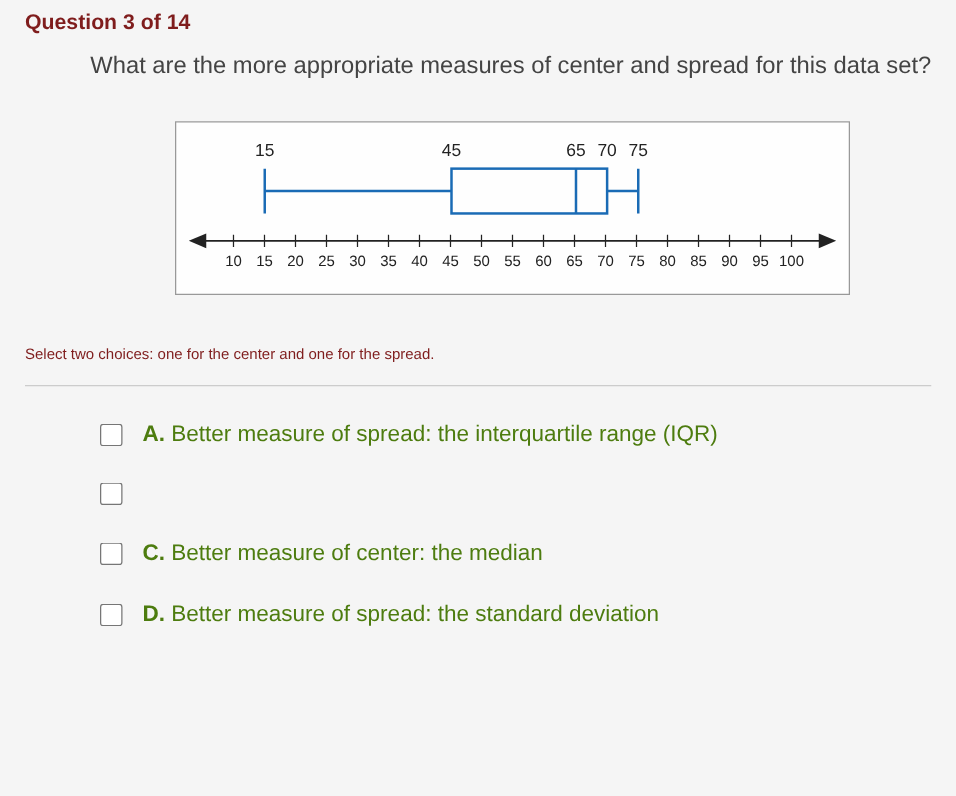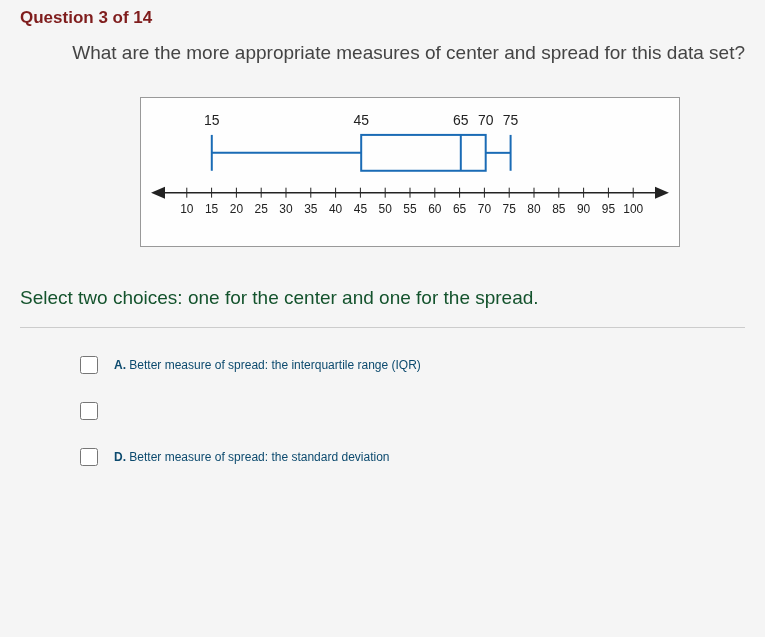--- a/index.html
+++ b/index.html
@@ -26,30 +26,30 @@
       color: #444;
       line-height: 1.4;
       margin-bottom: 30px;
       text-align: right;
     }
     .boxplot-container {
       border: 1px solid #999;
       background: #fefefe;
       width: 540px;
       margin: 0 auto 40px 120px;
-      padding: 15px 10px 20px 10px;
+      padding: 15px 10px 8px 10px;
       position: relative;
     }
     .boxplot-svg {
       width: 100%;
       height: auto;
     }
     .instruction {
-      font-size: 19px;
-      color: #14532d;
+      font-size: 12px;
+      color: #7f1d1d;
       margin-bottom: 18px;
     }
     .divider {
       border: none;
       border-top: 1px solid #ccc;
       margin-bottom: 28px;
     }
     .choices {
       padding-left: 60px;
     }
@@ -59,22 +59,22 @@
       margin-bottom: 28px;
     }
     .choice input[type="checkbox"] {
       width: 18px;
       height: 18px;
       margin-right: 16px;
       border: 2px solid #666;
       cursor: pointer;
     }
     .choice-label {
-      font-size: 12px;
-      color: #0c4a6e;
+      font-size: 18px;
+      color: #4d7c0f;
     }
     .choice-letter {
       font-weight: bold;
     }
   </style>
 </head>
 <body>
 
 <div class="question-header">Question 3 of 14</div>
 
@@ -155,17 +155,24 @@
       <span class="choice-letter">A.</span>
       <span>Better measure of spread: the interquartile range (IQR)</span>
     </span>
   </div>
   <div class="choice">
     <input type="checkbox" style="">
   </div>
   <div class="choice">
     <input type="checkbox" style="">
     <span class="choice-label">
+      <span class="choice-letter">C.</span>
+      <span>Better measure of center: the median</span>
+    </span>
+  </div>
+  <div class="choice">
+    <input type="checkbox" style="">
+    <span class="choice-label">
       <span class="choice-letter">D.</span>
       <span>Better measure of spread: the standard deviation</span>
     </span>
   </div>
 </div>
 
 </body></html>

